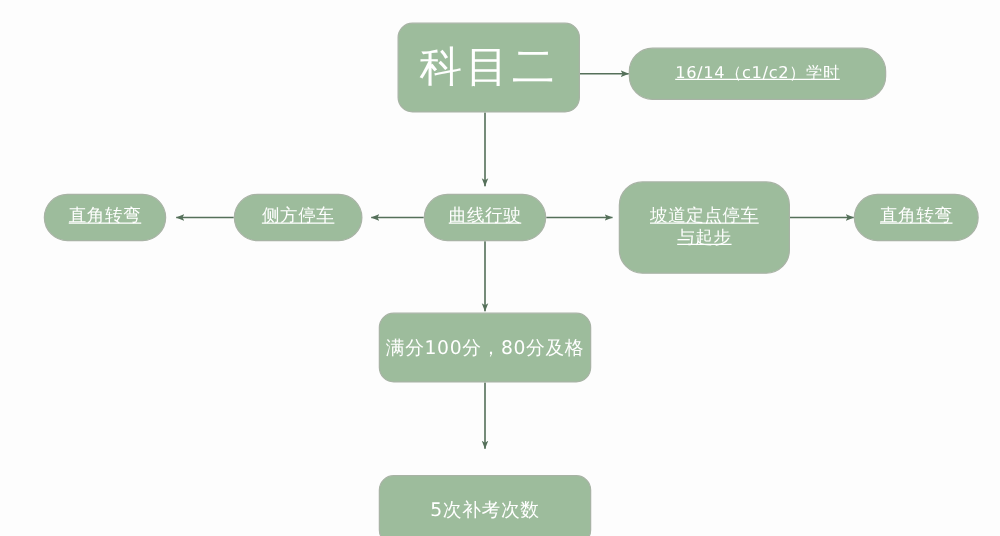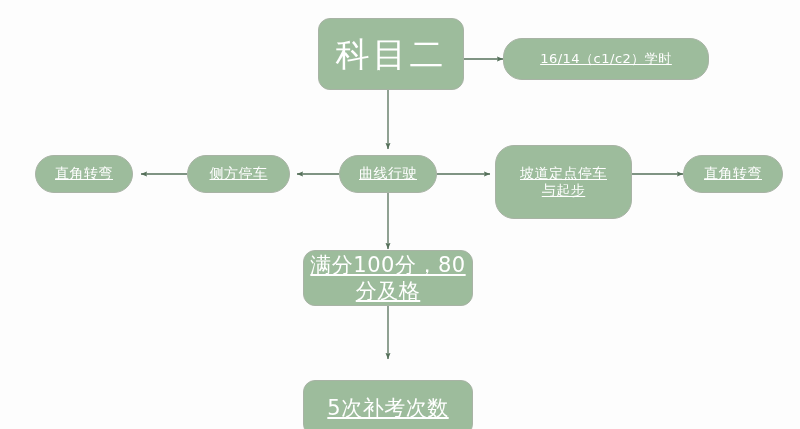--- a/index.html
+++ b/index.html
@@ -54,22 +54,21 @@
     font-size: 34px;
     letter-spacing: 3px;
   }
   .node.pill-node {
     font-size: 13px;
   }
   .node.step-node {
     font-size: 14px;
   }
   .node.info-node {
-    font-size: 21px;
-    text-decoration: underline;
+    font-size: 15px;
   }
 </style>
 </head>
 <body>
 
 <div id="canvas">
 
   <svg id="edge-layer" width="800" height="429" viewBox="0 0 800 429" xmlns="http://www.w3.org/2000/svg">
     <defs>
       <marker id="arrowhead" markerWidth="7" markerHeight="7" refX="6.4" refY="3" orient="auto" markerUnits="userSpaceOnUse">

